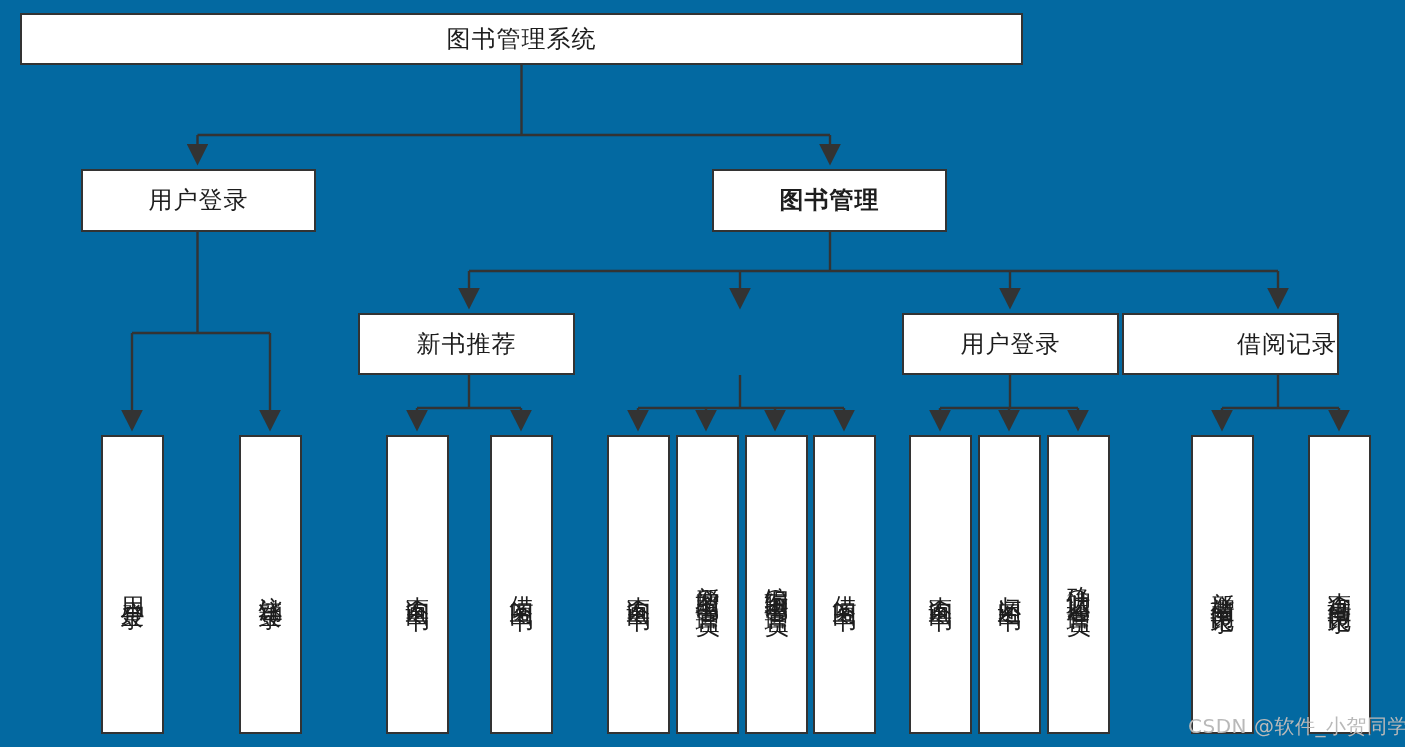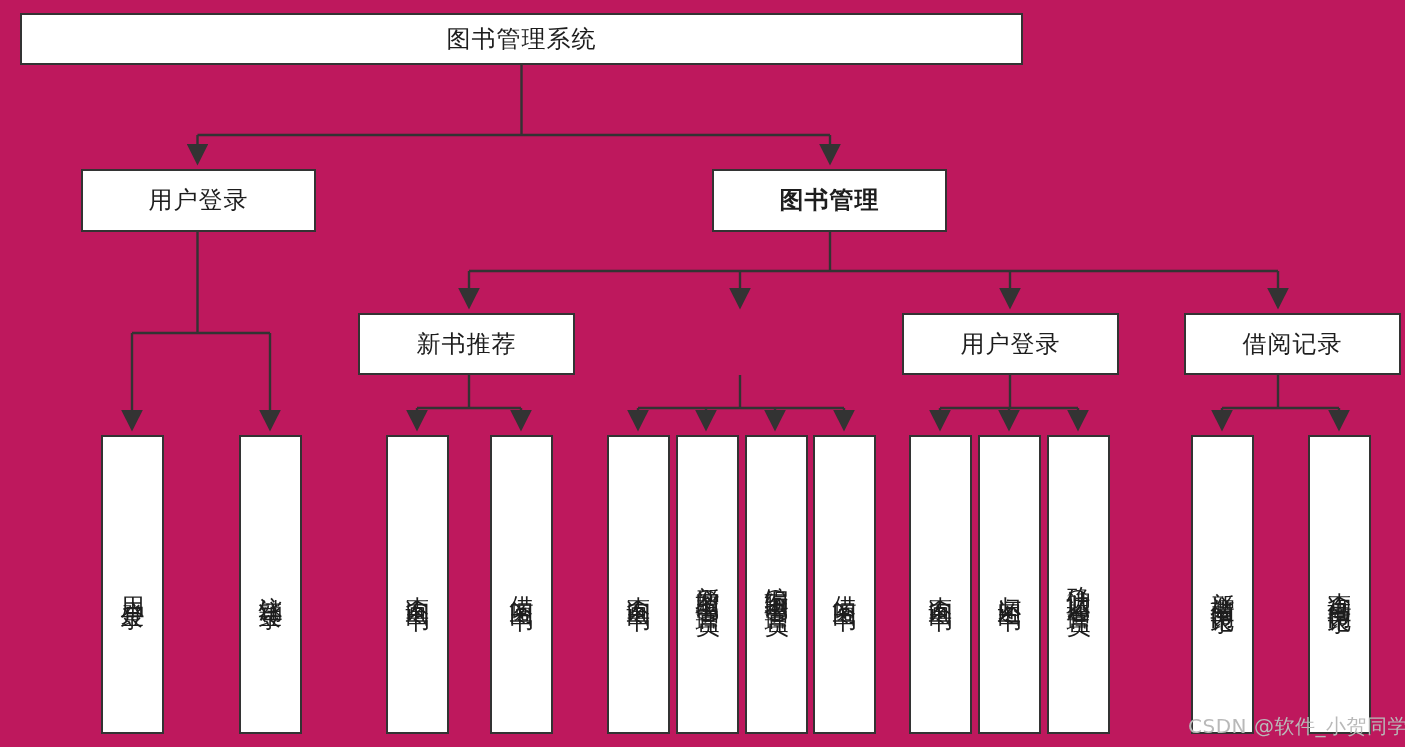--- a/index.html
+++ b/index.html
@@ -1,20 +1,20 @@
 <!DOCTYPE html>
 <html><head>
 <meta charset="utf-8">
 <style>
   html,body{margin:0;padding:0;background:#ffffff;}
   body{
     font-family:"DejaVu Sans","Liberation Sans",sans-serif;
     width:1405px;height:747px;overflow:hidden;position:relative;
   }
-  #stage{position:relative;width:1405px;height:747px;background:#be185d;}
+  #stage{position:relative;width:1405px;height:747px;background:#0369a1;}
   svg#wires{position:absolute;left:0;top:0;width:1405px;height:747px;}
   .node{
     position:absolute;
     box-sizing:border-box;
     background:#ffffff;
     border:2px solid #333333;
     display:flex;
     align-items:center;
     justify-content:center;
     color:#1d1d1d;
@@ -110,21 +110,21 @@
   <div class="node h" style="left:712px;top:169px;width:235px;height:63px;font-weight:bold;">
     <span>图书管理</span>
   </div>
 
   <div class="node h" style="left:358px;top:313px;width:217px;height:62px;">
     <span>新书推荐</span>
   </div>
   <div class="node h" style="left:902px;top:313px;width:217px;height:62px;">
     <span>用户登录</span>
   </div>
-  <div class="node h" style="left:1184px;top:313px;width:217px;height:62px;">
+  <div class="node h" style="left:1122px;top:313px;width:217px;height:62px;justify-content:flex-end;">
     <span>借阅记录</span>
   </div>
 
   <div class="node v" style="left:101px;top:435px;width:63px;height:299px;">
     <span class="vlabel">用户登录</span>
   </div>
   <div class="node v" style="left:239px;top:435px;width:63px;height:299px;">
     <span class="vlabel">注销登录</span>
   </div>
 

